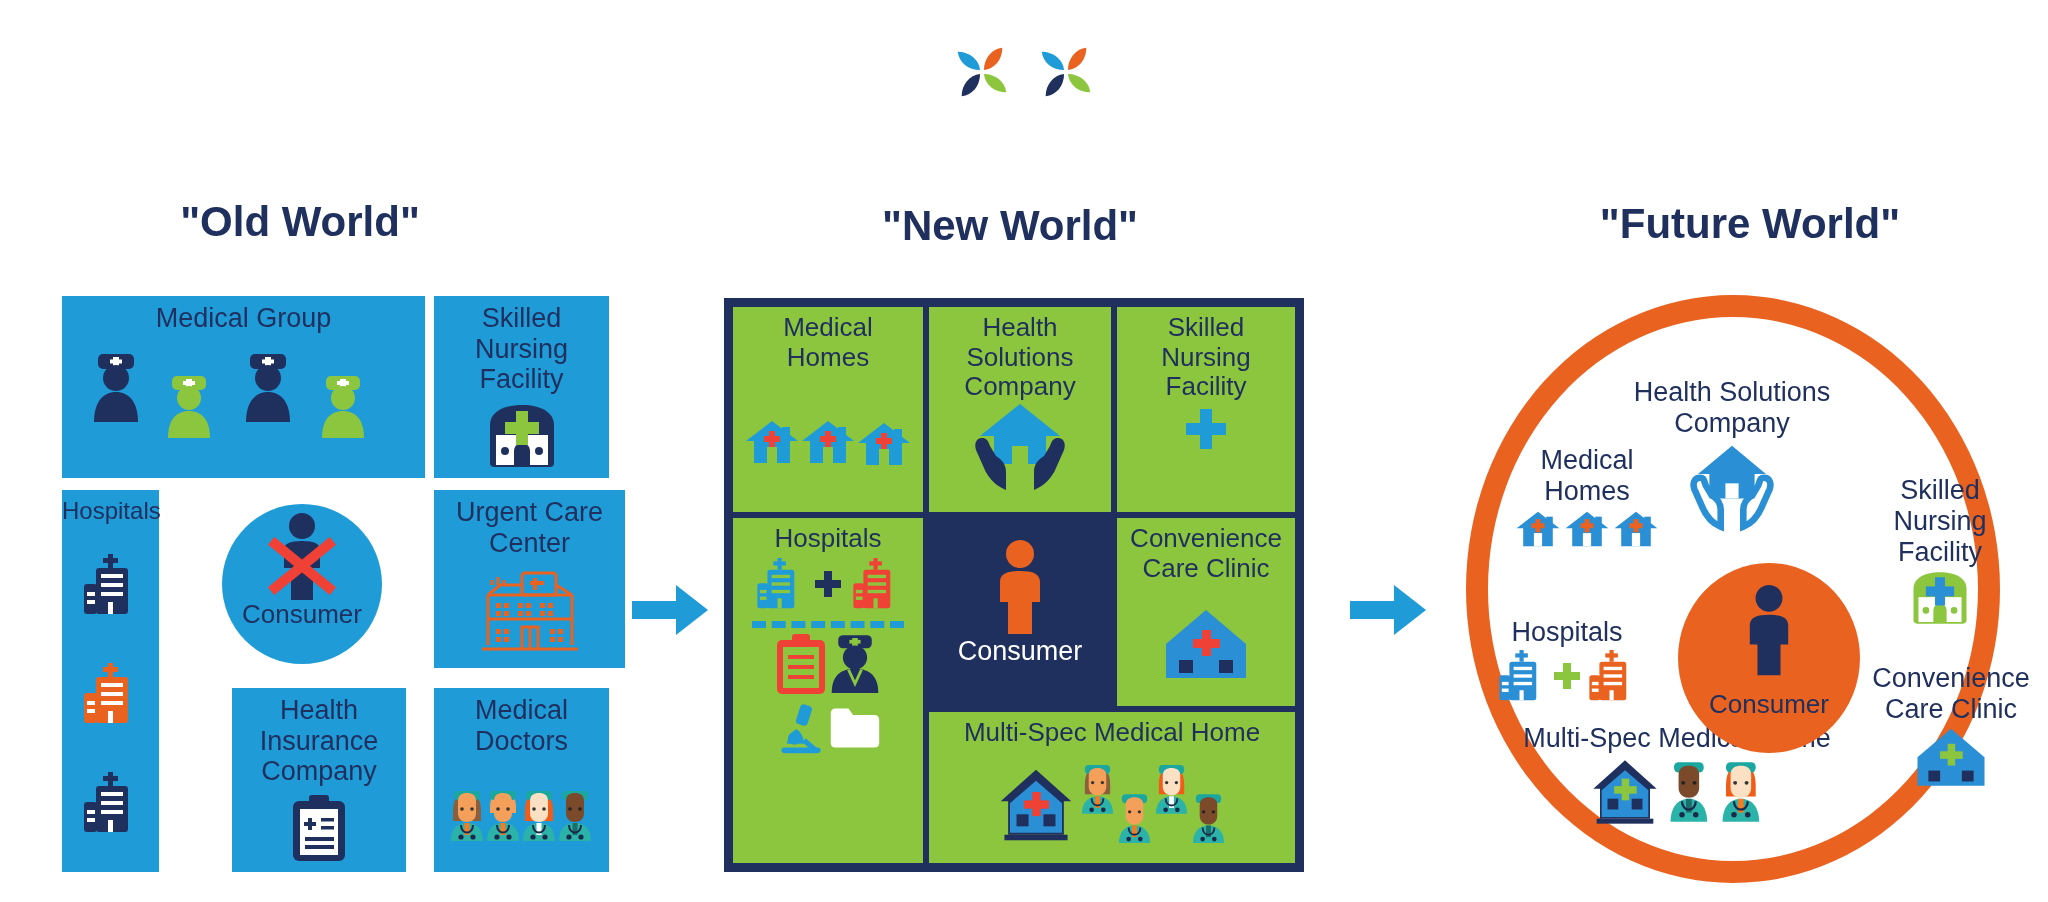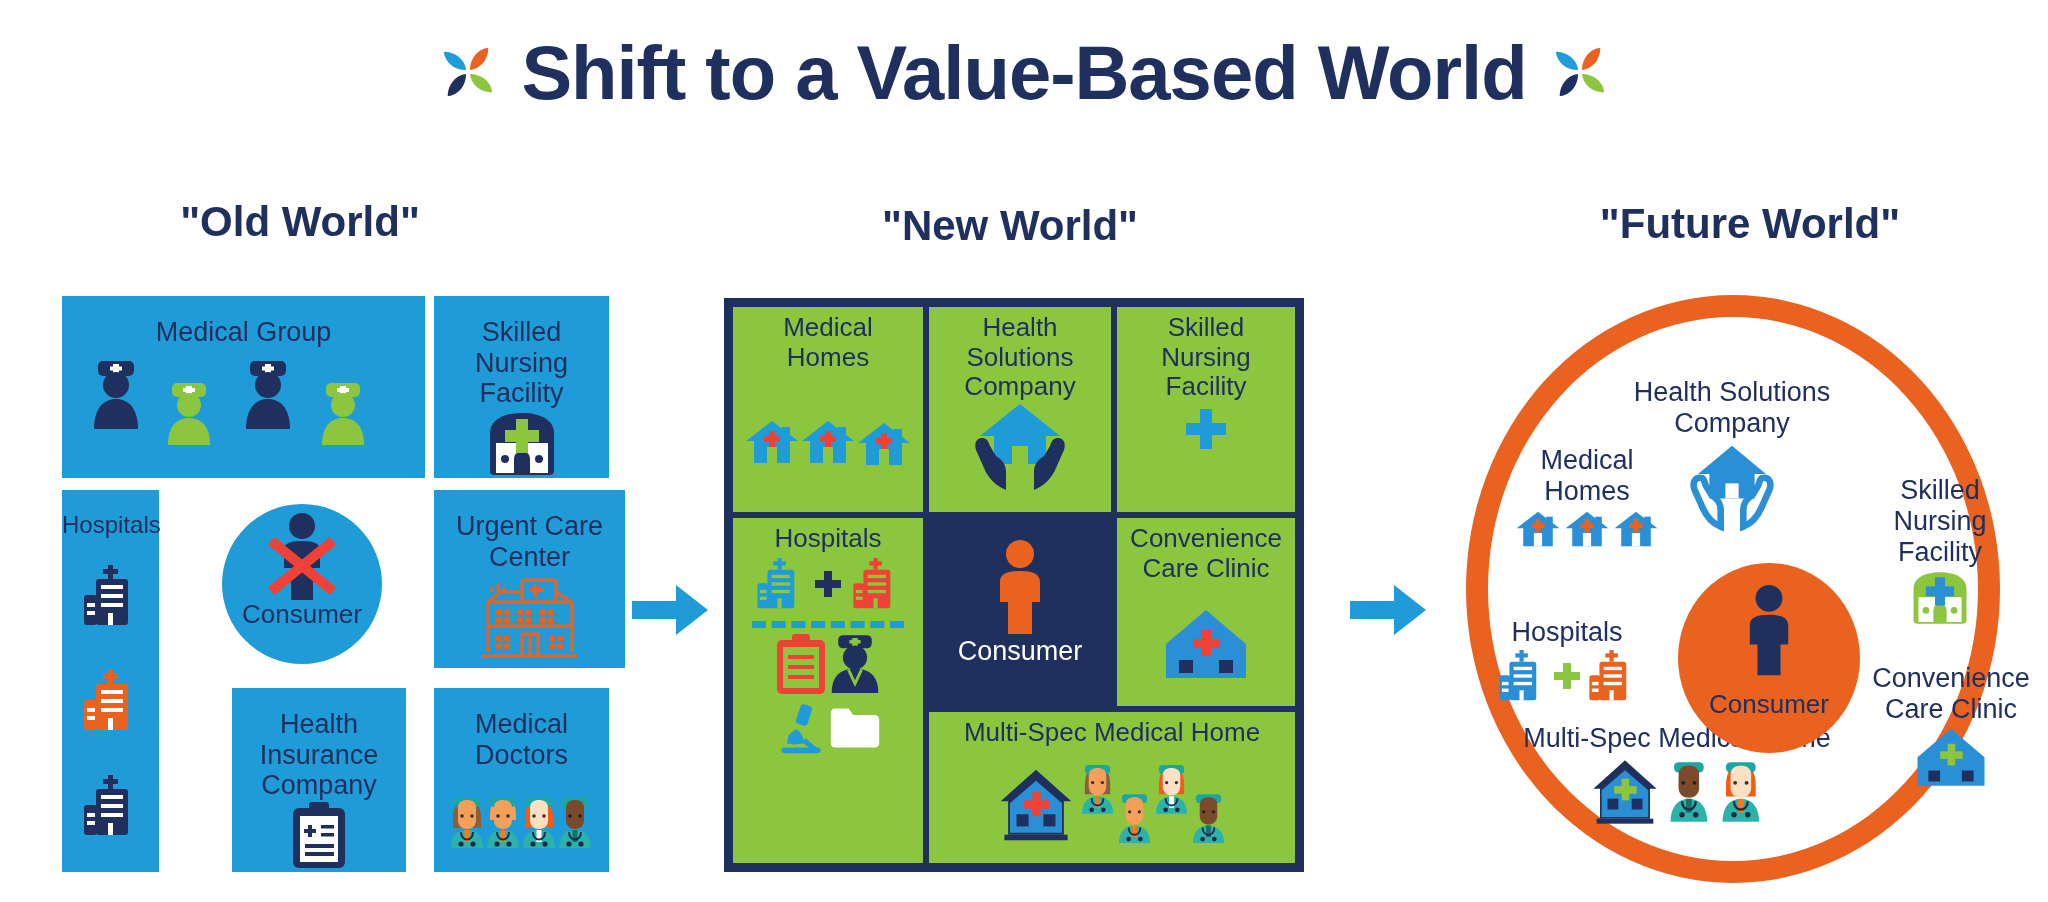--- a/index.html
+++ b/index.html
@@ -18,21 +18,21 @@
   .sec-head { position:absolute; font-size:42px; font-weight:bold; color:#20305e;
      text-align:center; white-space:nowrap; }
   #head-old    { left:60px;   top:198px;  width:480px; }
   #head-new    { left:710px;  top:202px;  width:600px; }
   #head-future { left:1450px; top:200px;  width:600px; }
 
   
   .tile { position:absolute; background:#1f9bd8; display:flex; flex-direction:column;
      align-items:center; }
   .tile-label { color:#20305e; font-size:27px; line-height:1.13; text-align:center;
-     padding-top:21px; width:100%; }
+     padding-top:7px; width:100%; }
   .tile-icons { flex:1; display:flex; align-items:center; justify-content:center;
      width:100%; }
 
   
   #old-medical-group { left:62px; top:296px; width:363px; height:182px; }
   #old-snf           { left:434px; top:296px; width:175px; height:182px; }
   #old-hospitals     { left:62px;  top:490px; width:97px;  height:382px; }
   #old-consumer      { left:222px; top:504px; width:160px; height:160px;
      border-radius:50%; background:#1f9bd8; }
   #old-urgent        { left:434px; top:490px; width:191px; height:178px; }
@@ -100,21 +100,20 @@
 
 <div id="stage">
 
   <div id="title-row">
     <svg class="logo" viewBox="0 0 64 64">
       <path d="M30 30 C18 30 8 22 7 11 C19 11 29 19 30 30 Z" fill="#1f9bd8"></path>
       <path d="M34 30 C34 18 42 8 53 7 C53 19 45 29 34 30 Z" fill="#ea6220"></path>
       <path d="M30 34 C30 46 22 56 11 57 C11 45 19 35 30 34 Z" fill="#20305e"></path>
       <path d="M34 34 C46 34 56 42 57 53 C45 53 35 45 34 34 Z" fill="#8cc63e"></path>
     </svg>
-    <div id="title-text">Shift to a Value-Based World</div>
     <svg class="logo" viewBox="0 0 64 64">
       <path d="M30 30 C18 30 8 22 7 11 C19 11 29 19 30 30 Z" fill="#1f9bd8"></path>
       <path d="M34 30 C34 18 42 8 53 7 C53 19 45 29 34 30 Z" fill="#ea6220"></path>
       <path d="M30 34 C30 46 22 56 11 57 C11 45 19 35 30 34 Z" fill="#20305e"></path>
       <path d="M34 34 C46 34 56 42 57 53 C45 53 35 45 34 34 Z" fill="#8cc63e"></path>
     </svg>
   </div>
 
   <div class="sec-head" id="head-old">"Old World"</div>
   <div class="sec-head" id="head-new">"New World"</div>

